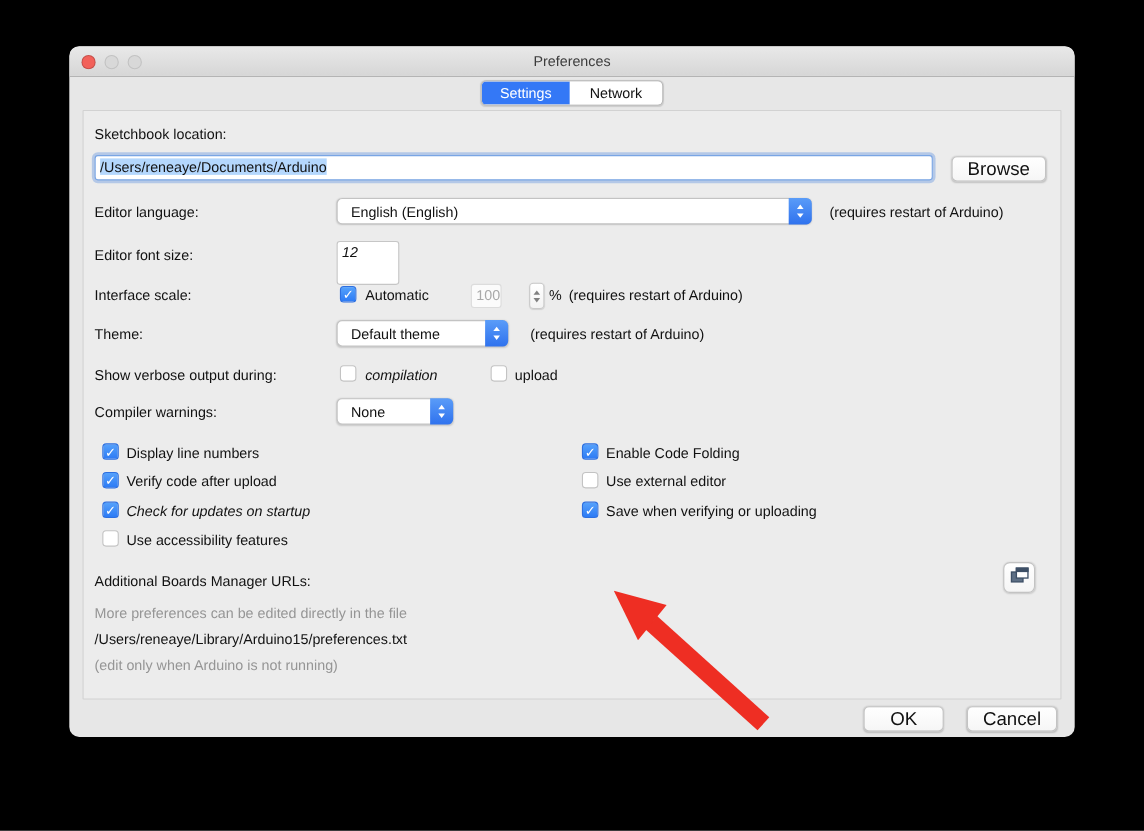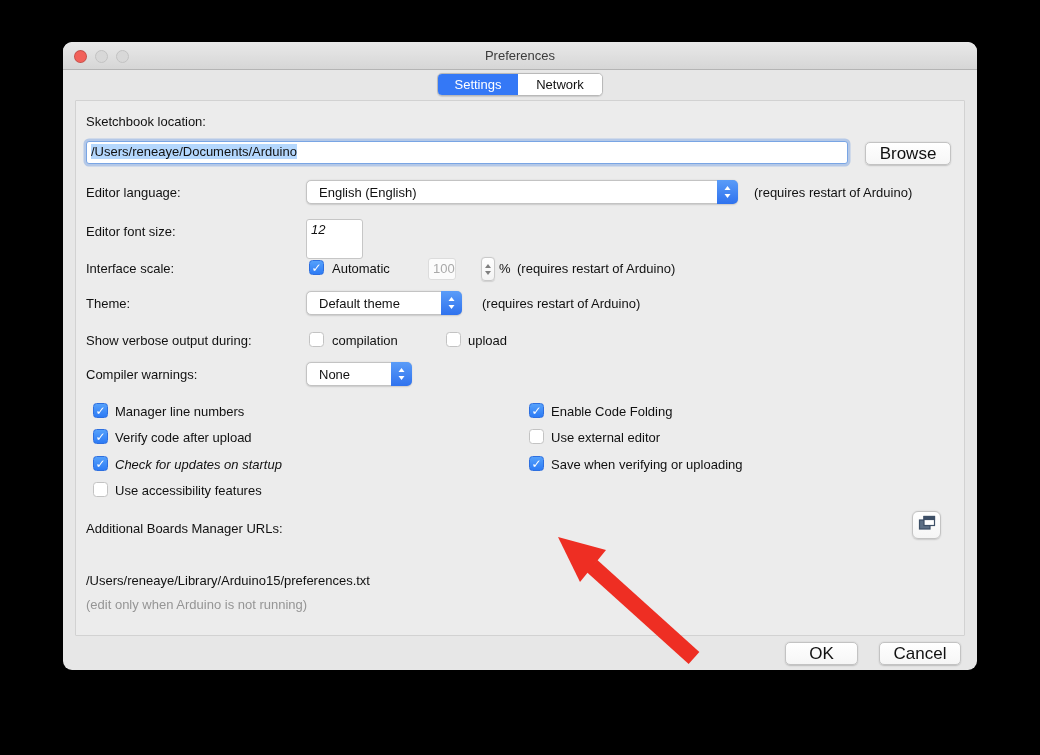--- a/index.html
+++ b/index.html
@@ -146,37 +146,37 @@
         <svg width="9" height="14" viewBox="0 0 9 14">
             <path d="M4.5 1 L7.5 5 H1.5 Z" fill="#fff"></path>
             <path d="M4.5 13 L1.5 9 H7.5 Z" fill="#fff"></path>
           </svg>
       </span>
     </div>
     <div class="note" style="left:406px; top:195px;">(requires restart of Arduino)</div>
 
     <div class="lbl" style="left:10px; top:232px;">Show verbose output during:</div>
     <span class="cb" style="left:233px; top:231px;"></span>
-    <div class="lbl" style="left:256px; top:232px;">compilation</div>
+    <div class="lbl" style="left:256px; top:232px;font-style:italic;">compilation</div>
     <span class="cb" style="left:370px; top:231px;"></span>
     <div class="lbl" style="left:392px; top:232px;">upload</div>
 
     <div class="lbl" style="left:10px; top:266px;">Compiler warnings:</div>
     <div class="select" style="left:230px; top:261px; width:106px; height:24px;">
       <span class="val">None</span>
       <span class="cap">
         <svg width="9" height="14" viewBox="0 0 9 14">
             <path d="M4.5 1 L7.5 5 H1.5 Z" fill="#fff"></path>
             <path d="M4.5 13 L1.5 9 H7.5 Z" fill="#fff"></path>
           </svg>
       </span>
     </div>
 
     <span class="cb on" style="left:17px; top:302px;"></span>
-    <div class="lbl" style="left:39px; top:303px;">Manager line numbers</div>
+    <div class="lbl" style="left:39px; top:303px;">Display line numbers</div>
     <span class="cb on" style="left:17px; top:328px;"></span>
     <div class="lbl" style="left:39px; top:329px;">Verify code after upload</div>
     <span class="cb on" style="left:17px; top:355px;"></span>
     <div class="lbl" style="left:39px; top:356px;font-style:italic;">Check for updates on startup</div>
     <span class="cb" style="left:17px; top:381px;"></span>
     <div class="lbl" style="left:39px; top:382px;">Use accessibility features</div>
 
     <span class="cb on" style="left:453px; top:302px;"></span>
     <div class="lbl" style="left:475px; top:303px;">Enable Code Folding</div>
     <span class="cb" style="left:453px; top:328px;"></span>
@@ -188,20 +188,21 @@
     <div class="iconbtn" style="left:836px; top:410px;">
       <span>
         <svg width="18" height="16" viewBox="0 0 18 16">
           <rect x="1.5" y="5" width="10.5" height="9" fill="#5d6f85" stroke="#3d4f66" stroke-width="1.2"></rect>
           <rect x="6" y="1.5" width="10.5" height="9" fill="#fff" stroke="#3d4f66" stroke-width="1.2"></rect>
           <rect x="6" y="1.5" width="10.5" height="3" fill="#3d4f66" stroke="#3d4f66" stroke-width="1.2"></rect>
         </svg>
       </span>
     </div>
 
+    <div class="lbl gray" style="left:10px; top:449px;">More preferences can be edited directly in the file</div>
     <div class="lbl" style="left:10px; top:472px;">/Users/reneaye/Library/Arduino15/preferences.txt</div>
     <div class="lbl gray" style="left:10px; top:496px;">(edit only when Arduino is not running)</div>
   </div>
 
   <div class="btn" style="left:722px; top:600px; width:73px; height:23px;">OK</div>
   <div class="btn" style="left:816px; top:600px; width:82px; height:23px;">Cancel</div>
 </div>
 
 <svg class="arrow-overlay" viewBox="0 0 1040 755">
   <line x1="694" y1="658" x2="592" y2="566" stroke="#ee2e23" stroke-width="16"></line>

